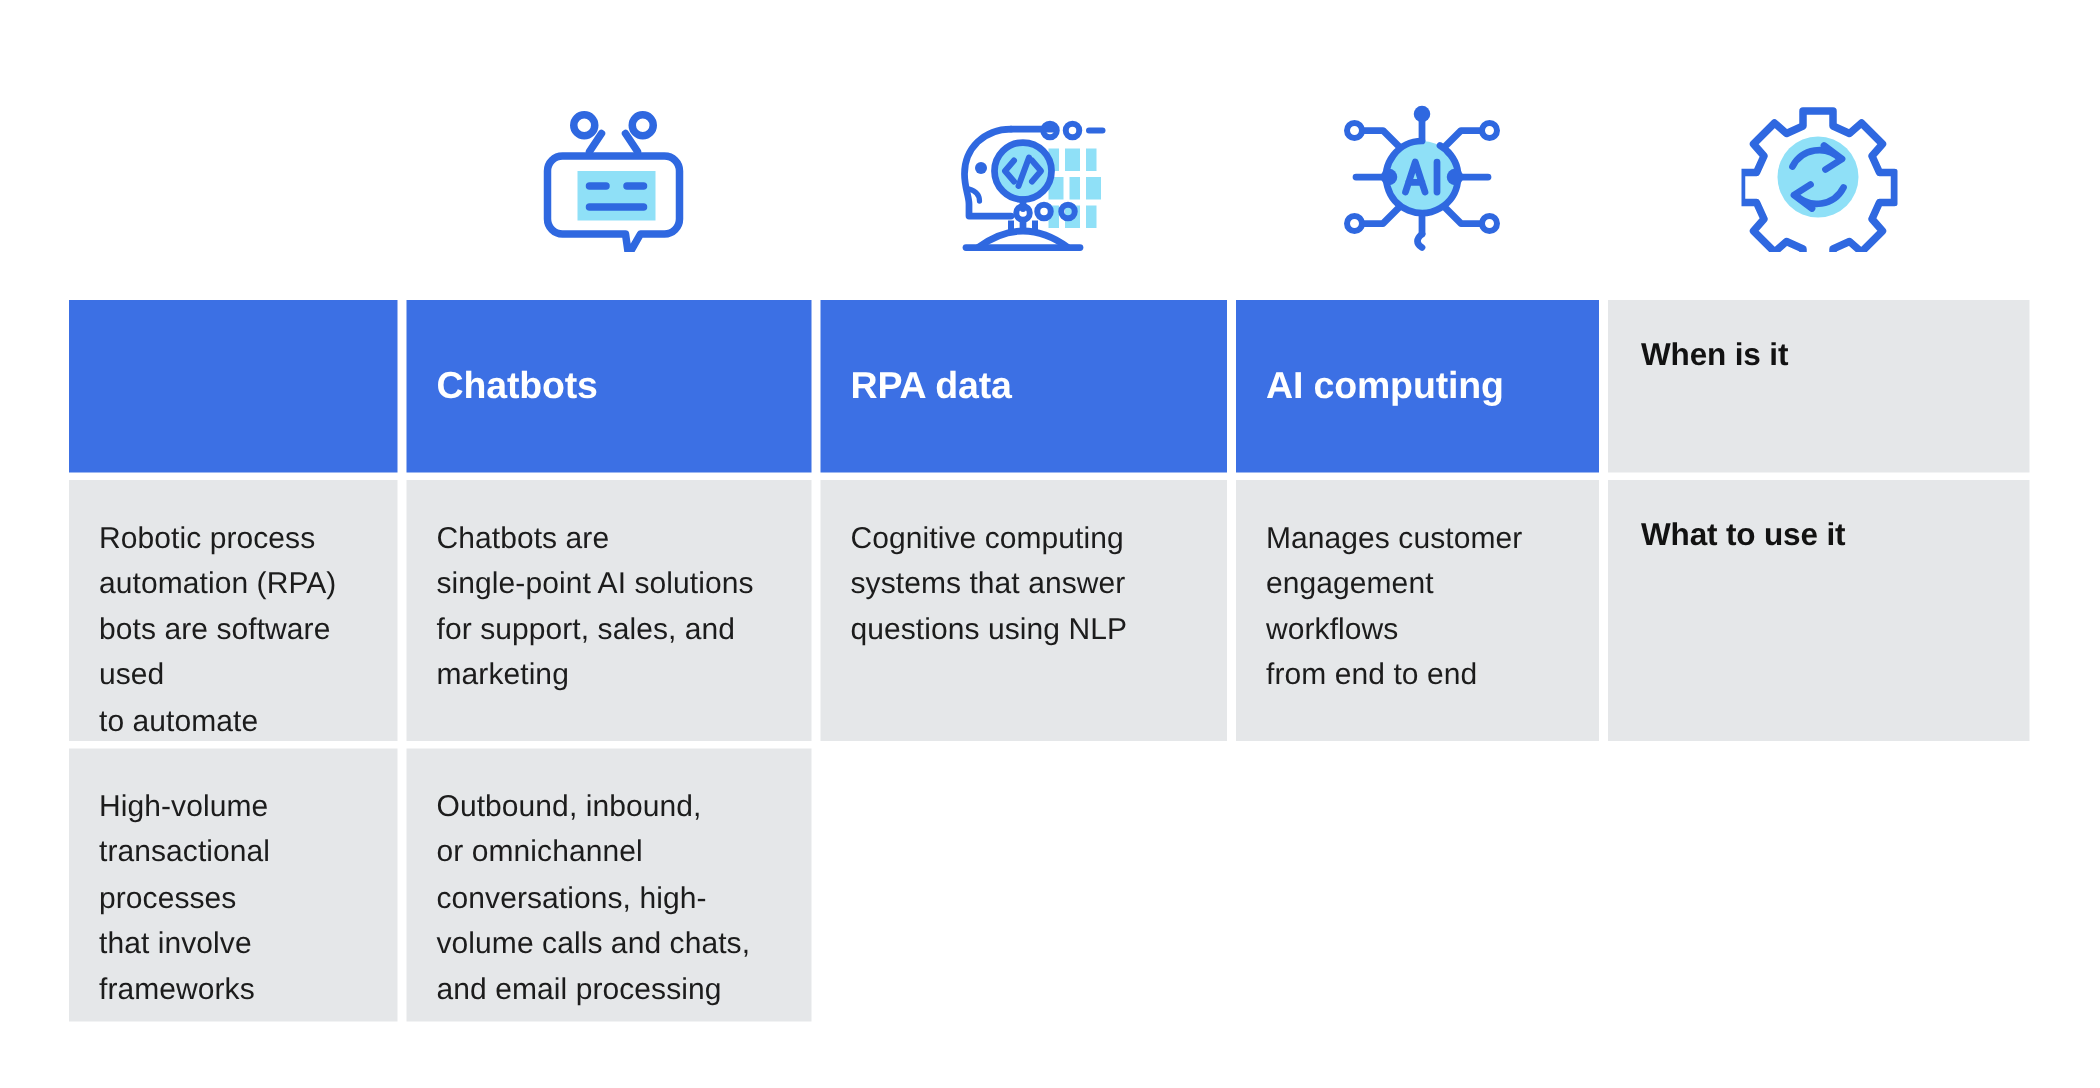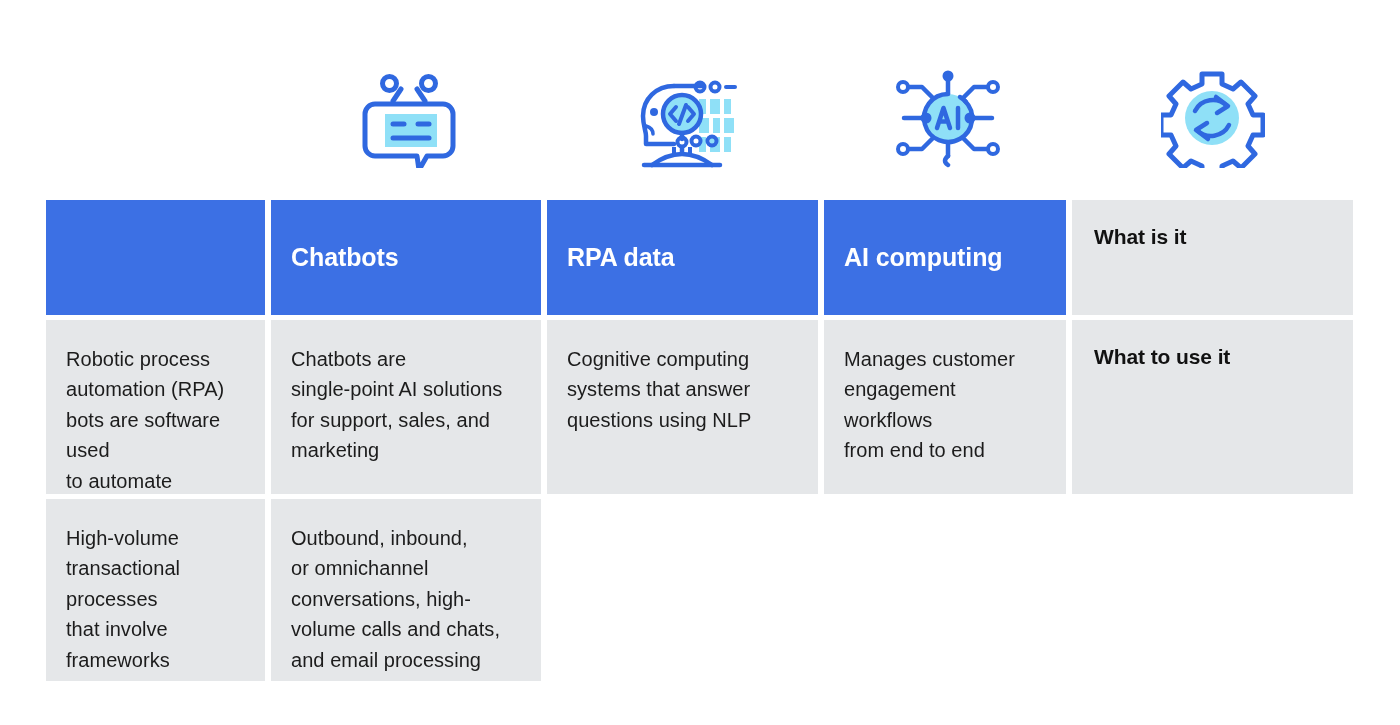--- a/index.html
+++ b/index.html
@@ -223,21 +223,21 @@
       <span class="head-label">Chatbots</span>
     </div>
     <div class="cell head">
       <span class="head-label">RPA data</span>
     </div>
     <div class="cell head">
       <span class="head-label">AI computing</span>
     </div>
 
     <div class="cell body rowlabel">
-      <span class="row-label">What is it</span>
+      <span class="row-label">When is it</span>
     </div>
     <div class="cell body">
       <div class="body-text">Robotic process
 automation (RPA)
 bots are software used
 to automate
 back-office tasks</div>
     </div>
     <div class="cell body">
       <div class="body-text">Chatbots are

